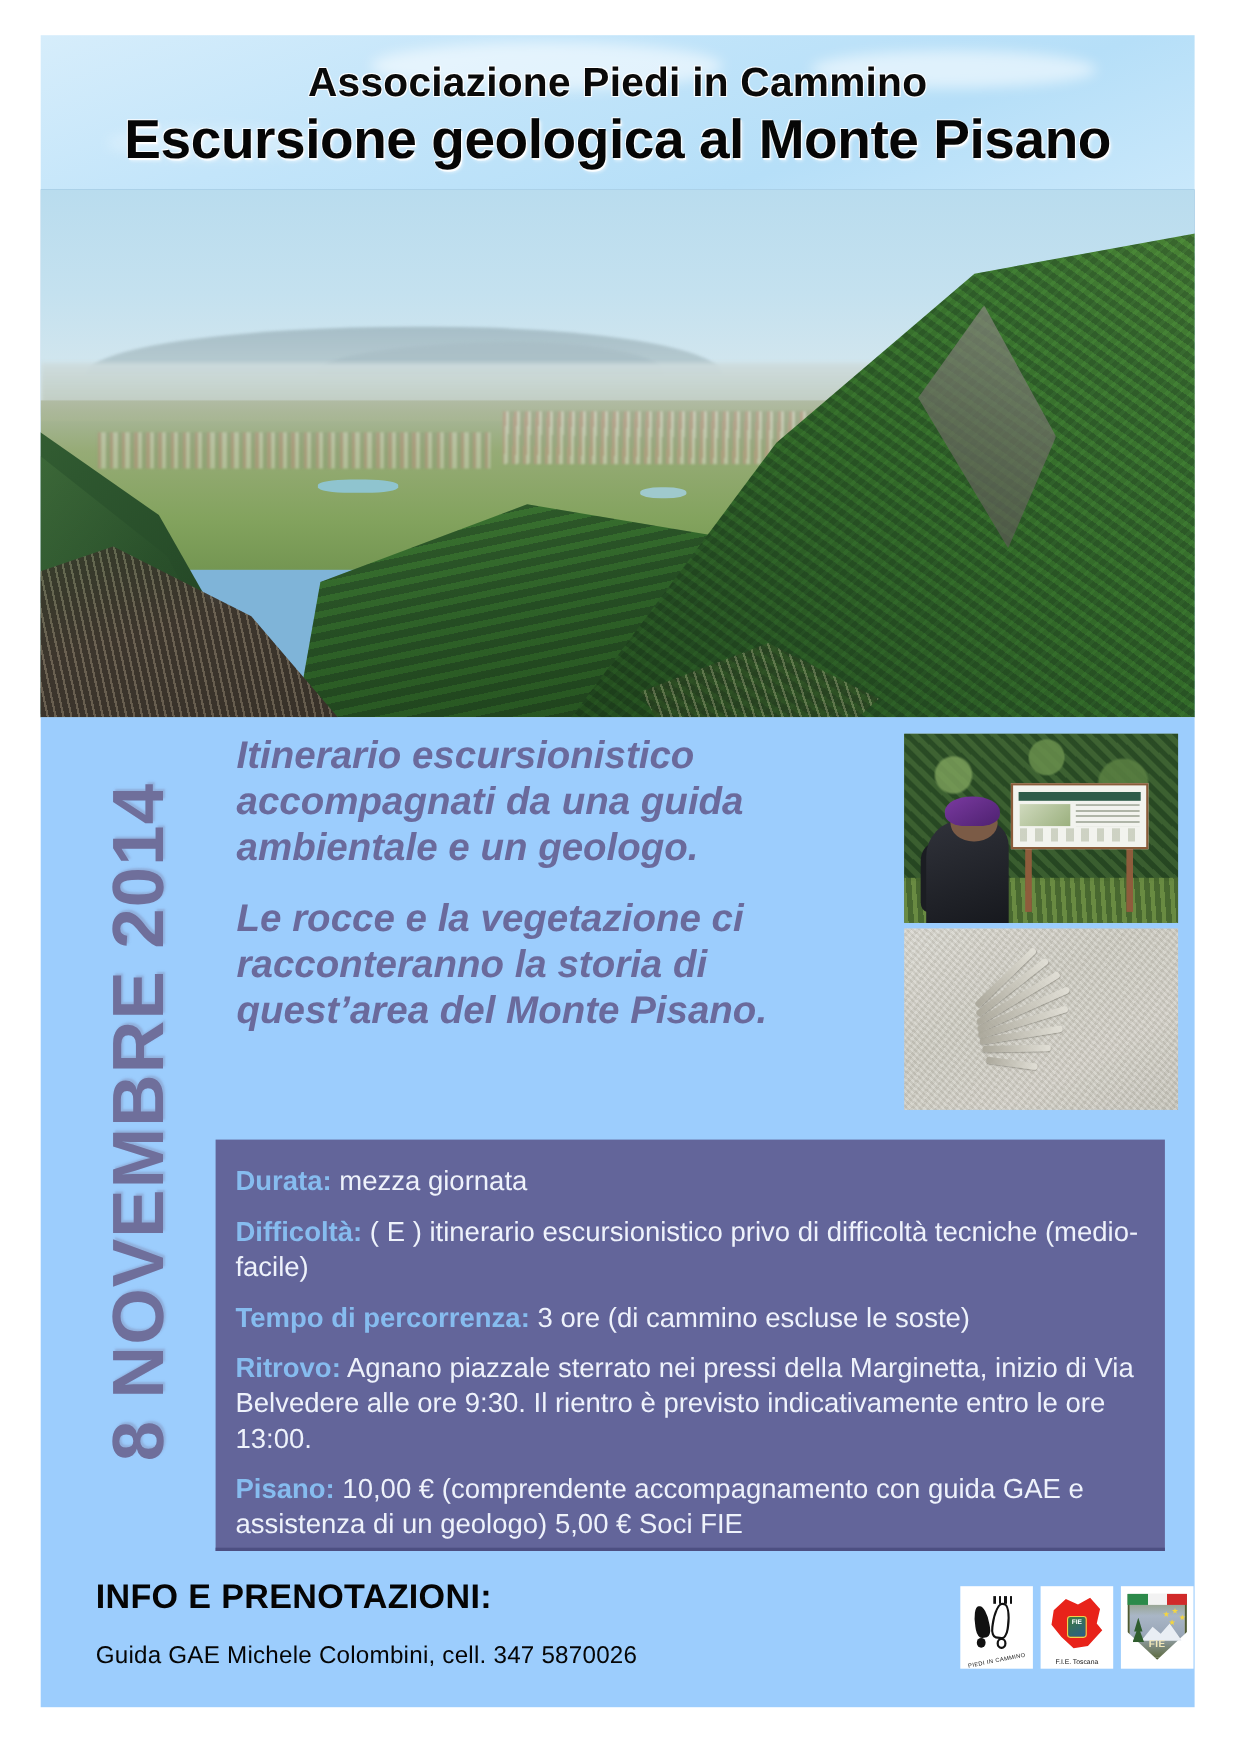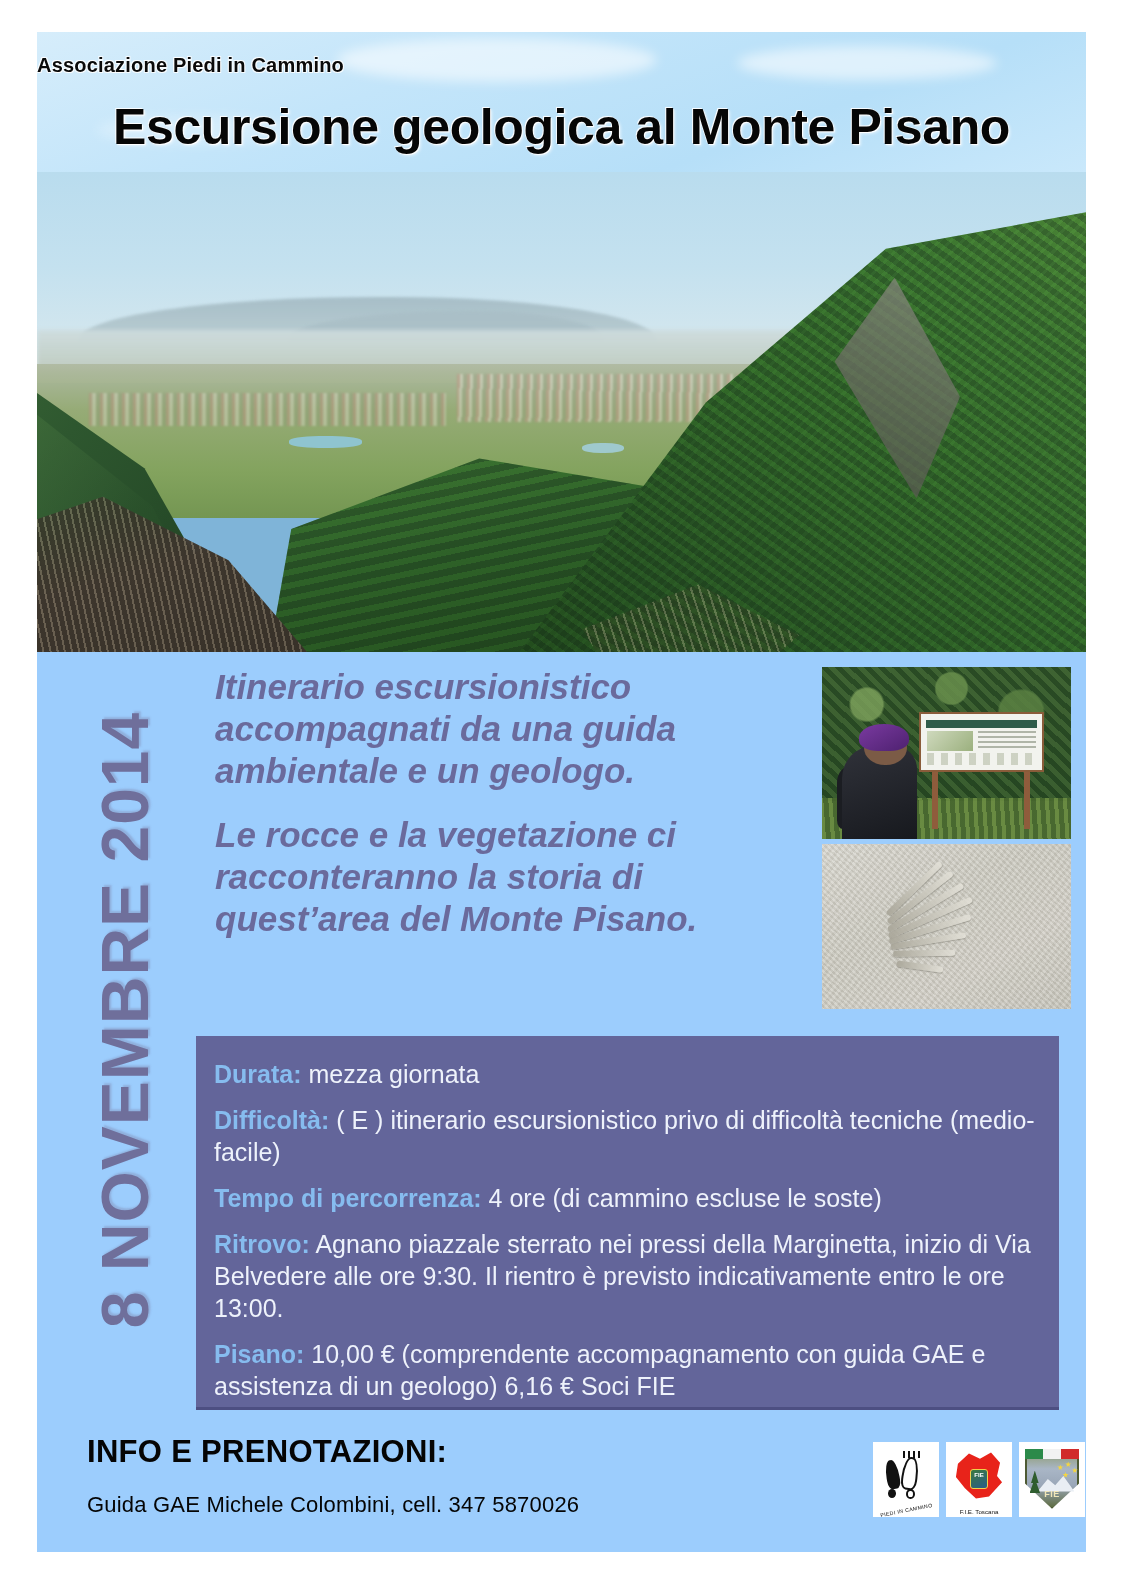--- a/index.html
+++ b/index.html
@@ -35,21 +35,22 @@
     border-radius: 50%;
     filter: blur(6px);
   }
   .c1 { left: 300px; top: 6px;  width: 320px; height: 44px; }
   .c2 { left: 700px; top: 14px; width: 260px; height: 34px; }
   .c3 { left: 60px;  top: 84px; width: 200px; height: 28px; opacity:.5; }
 
   .assoc-line {
     position: absolute;
     left: 0; right: 0; top: 22px;
-    font-size: 20px;
+    text-align: center;
+    font-size: 37px;
     font-weight: bold;
     font-stretch: condensed;
     color: #0a0a0a;
     letter-spacing: .2px;
     text-shadow:
       1px 1px 0 rgba(255,255,255,.85),
      -1px -1px 0 rgba(255,255,255,.85),
       1px -1px 0 rgba(255,255,255,.7),
      -1px 1px 0 rgba(255,255,255,.7);
   }
@@ -509,27 +510,27 @@
     </div>
 
     <div class="details-box">
       <div class="row">
         <span class="lbl">Durata:</span><span> mezza giornata</span>
       </div>
       <div class="row">
         <span class="lbl">Difficoltà:</span><span> ( E ) itinerario escursionistico privo di difficoltà tecniche (medio-facile)</span>
       </div>
       <div class="row">
-        <span class="lbl">Tempo di percorrenza:</span><span> 4 ore (di cammino escluse le soste)</span>
+        <span class="lbl">Tempo di percorrenza:</span><span> 3 ore (di cammino escluse le soste)</span>
       </div>
       <div class="row">
         <span class="lbl">Ritrovo:</span><span> Agnano piazzale sterrato nei pressi della Marginetta, inizio di Via Belvedere alle ore 9:30. Il rientro è previsto indicativamente entro le ore 13:00.</span>
       </div>
       <div class="row">
-        <span class="lbl">Pisano:</span><span> 10,00 € (comprendente accompagnamento con guida GAE e assistenza di un geologo) 6,16 € Soci FIE</span>
+        <span class="lbl">Pisano:</span><span> 10,00 € (comprendente accompagnamento con guida GAE e assistenza di un geologo) 5,00 € Soci FIE</span>
       </div>
     </div>
 
     <div class="footer">
       <div class="footer-title">INFO E PRENOTAZIONI:</div>
       <div class="footer-contact">Guida GAE Michele Colombini, cell. 347 5870026</div>
     </div>
 
     <div class="logos">
 

